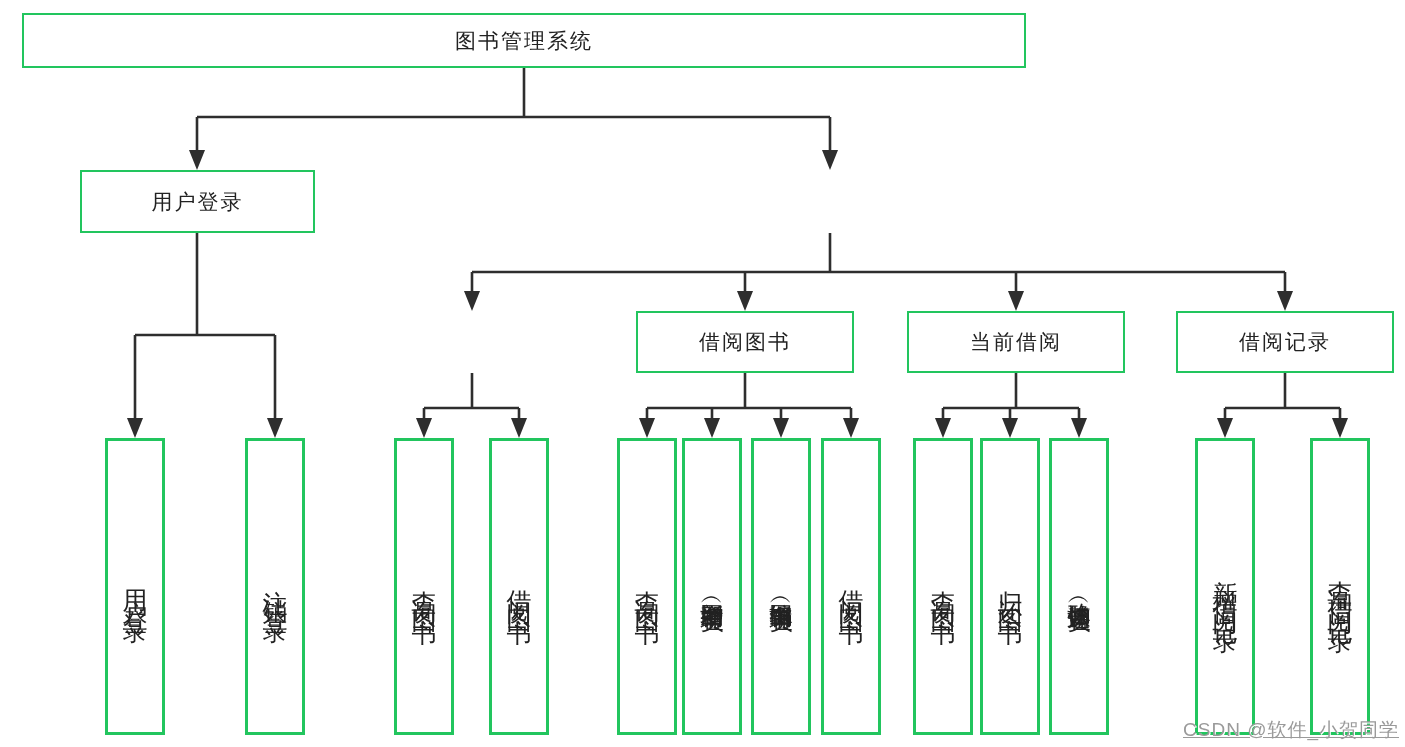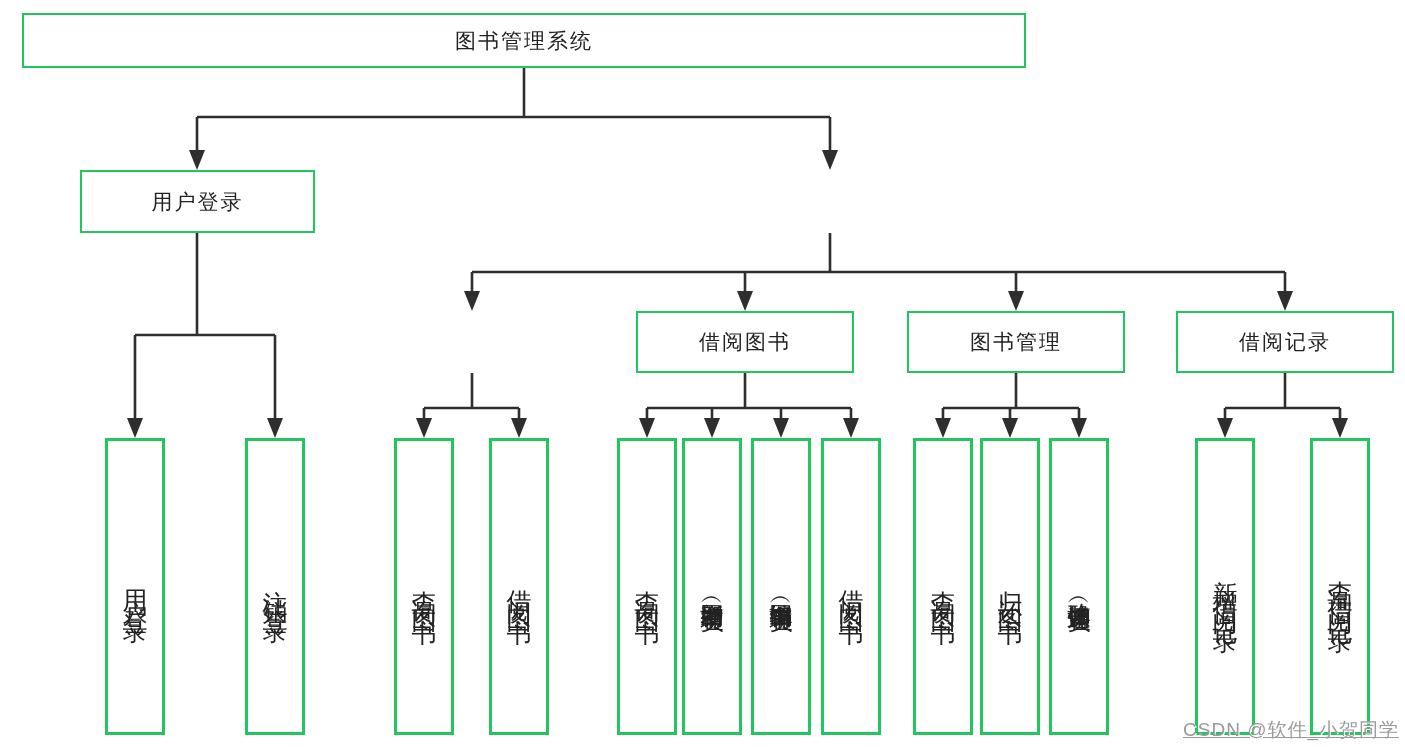--- a/index.html
+++ b/index.html
@@ -110,21 +110,21 @@
       <path class="ahead" d="M1217 418 L1233 418 L1225 438 Z"></path>
       <path class="ahead" d="M1332 418 L1348 418 L1340 438 Z"></path>
     </g>
   </svg>
 
   <div class="box root-box">图书管理系统</div>
 
   <div class="box l2-box" style="left:80px;">用户登录</div>
 
   <div class="box l3-box" style="left:636px;">借阅图书</div>
-  <div class="box l3-box" style="left:907px;">图书管理</div>
+  <div class="box l3-box" style="left:907px;">当前借阅</div>
   <div class="box l3-box" style="left:1176px;">借阅记录</div>
 
   <div class="box leaf-box" style="left:105px;">用户登录</div>
   <div class="box leaf-box" style="left:245px;">注销登录</div>
 
   <div class="box leaf-box" style="left:394px;">查询图书</div>
   <div class="box leaf-box" style="left:489px;">借阅图书</div>
 
   <div class="box leaf-box" style="left:617px;">查询图书</div>
   <div class="box leaf-box tight" style="left:682px;">新增图书（管理员）</div>

